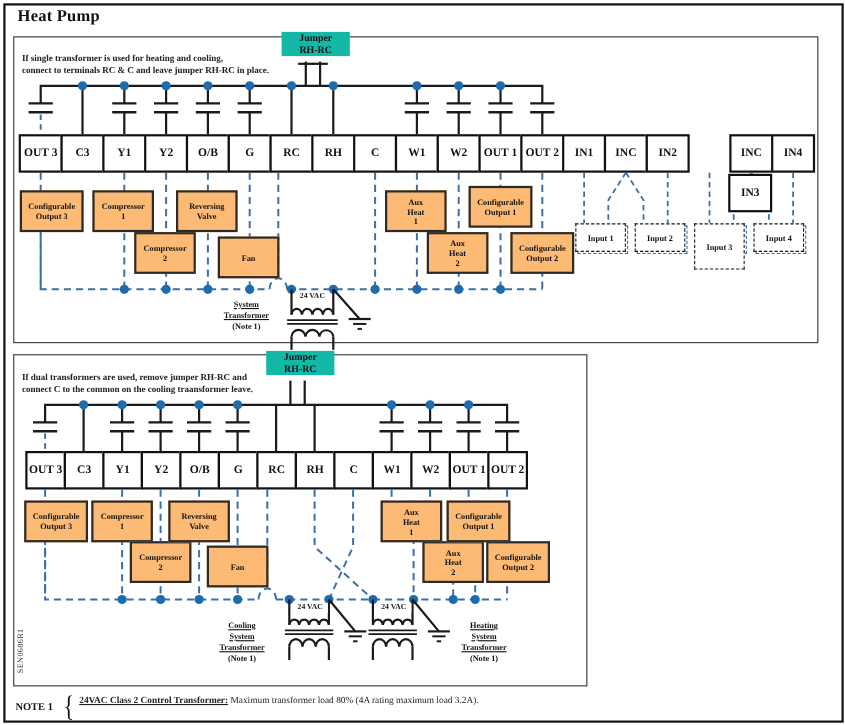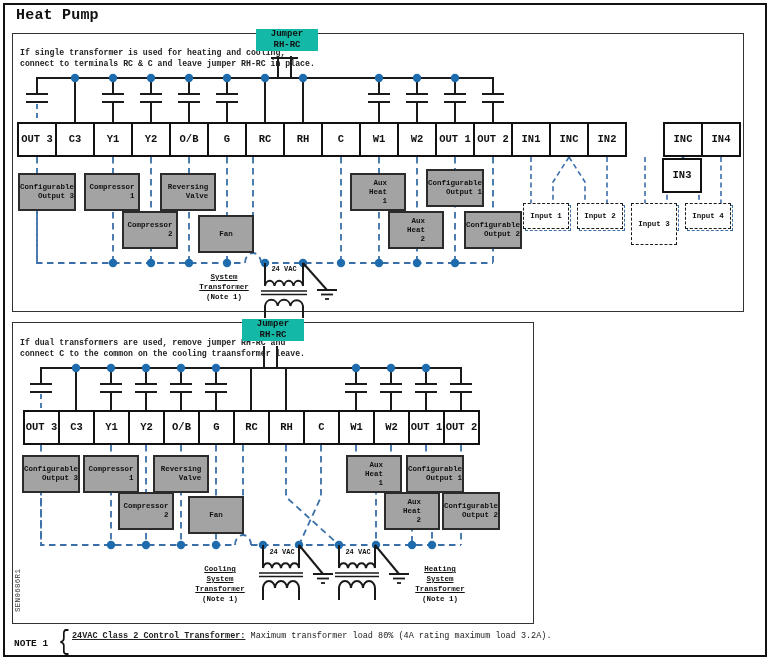--- a/index.html
+++ b/index.html
@@ -1,31 +1,31 @@
 <!DOCTYPE html>
 <html><head>
 <meta charset="utf-8">
 <style>
   html,body{margin:0;padding:0;background:#fff;}
   #page{position:relative;width:768px;height:659px;background:#fff;
-        font-family:Liberation Mono, monospace;color:#111;overflow:hidden;}
+        font-family:Liberation Serif, serif;color:#111;overflow:hidden;}
   .abs{position:absolute;}
   #outer{left:3px;top:3px;width:760px;height:650px;border:2px solid #111;}
   #title{left:16px;top:7px;font-size:15px;font-weight:bold;letter-spacing:.2px;}
   .inner-box{border:1.5px solid #333;background:transparent;}
   #svgwire{left:0;top:0;z-index:1;}
   .note-text{font-size:8.2px;font-weight:bold;line-height:11px;z-index:3;color:#222;}
   .jumper-label{font-size:9px;font-weight:bold;text-align:center;line-height:11px;background:#14b8a6;z-index:4;padding:0 2px;}
   .term{display:flex;align-items:center;justify-content:center;text-align:center;
         box-sizing:border-box;border:2px solid #111;background:#fff;
         font-size:10.5px;font-weight:bold;line-height:11px;z-index:3;height:35px;top:0;}
   .t-term{width:40px;}
   .b-term{width:37px;}
-  .dev{display:flex;align-items:center;justify-content:center;text-align:right;
-       box-sizing:border-box;border:2px solid #2b2b2b;background:#a3a3a3;
+  .dev{display:flex;align-items:center;justify-content:center;text-align:center;
+       box-sizing:border-box;border:2px solid #2b2b2b;background:#fdba74;
        font-size:7.5px;font-weight:bold;line-height:9px;z-index:3;padding:17px;}
   .inp-outer{box-sizing:border-box;border:1.6px dashed #3a6fa8;z-index:2;}
   .inp{display:flex;align-items:center;justify-content:center;text-align:center;
        box-sizing:border-box;border:1.6px dashed #1a1a1a;background:#fff;
        font-size:7.5px;font-weight:bold;z-index:3;}
   .vac{font-size:7px;font-weight:bold;background:#fff;text-align:center;z-index:4;line-height:9px;}
   .xfmr-label{font-size:7.5px;font-weight:bold;text-align:center;line-height:10px;z-index:3;}
   .xfmr-label .u{text-decoration:underline;}
   #sen{font-size:7.5px;color:#333;transform:rotate(-90deg);transform-origin:left top;
        width:64px;z-index:3;letter-spacing:.3px;}

